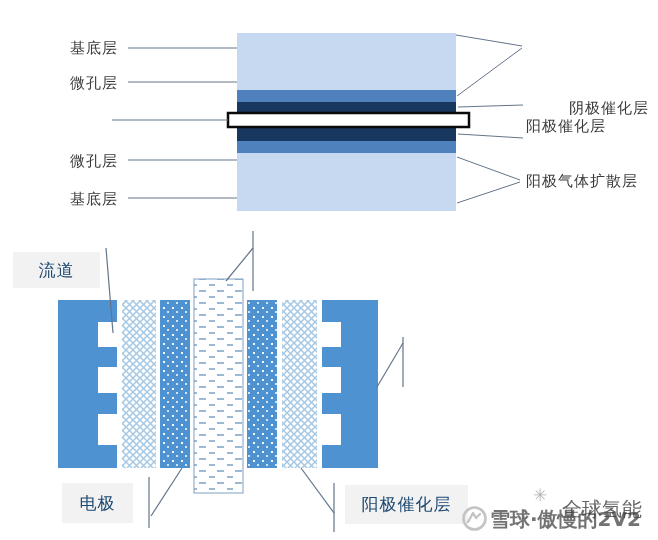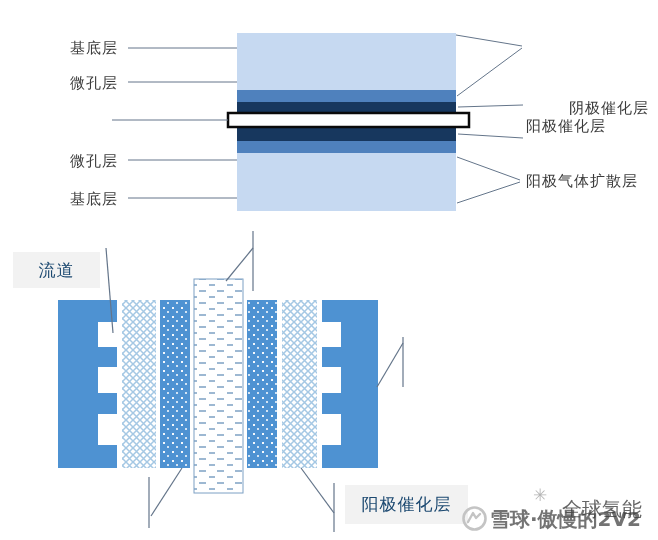--- a/index.html
+++ b/index.html
@@ -95,20 +95,21 @@
   <div class="toplabel left-col" style="top:39px;">基底层</div>
   <div class="toplabel left-col" style="top:74px;">微孔层</div>
   <div class="toplabel left-col" style="top:152px;">微孔层</div>
   <div class="toplabel left-col" style="top:190px;">基底层</div>
 
   <div class="toplabel right-col" style="top:99px;margin-left:43px;">阴极催化层</div>
   <div class="toplabel right-col" style="top:117px;">阳极催化层</div>
   <div class="toplabel right-col" style="top:172px;">阳极气体扩散层</div>
 
   <div class="boxlabel" style="left:13px;top:252px;width:87px;height:36px;">流道</div>
+  <div class="boxlabel" style="left:62px;top:483px;width:71px;height:40px;">电极</div>
   <div class="boxlabel" style="left:345px;top:485px;width:123px;height:39px;">阳极催化层</div>
 
   <svg class="wm" style="left:461px;top:505px;" width="27" height="27" viewBox="0 0 27 27">
     <circle cx="13.5" cy="13.5" r="11" fill="none" stroke="#c4c4c4" stroke-width="2.6"></circle>
     <path d="M7,17 L12,8 L15,13 L19,9" fill="none" stroke="#c4c4c4" stroke-width="2.4" stroke-linecap="round" stroke-linejoin="round"></path>
   </svg>
   <div class="wm wm-flake">✳</div>
   <div class="wm wm-xueqiu">雪球·傲慢的2V2</div>
   <div class="wm wm-overlay">全球氢能</div>
 

